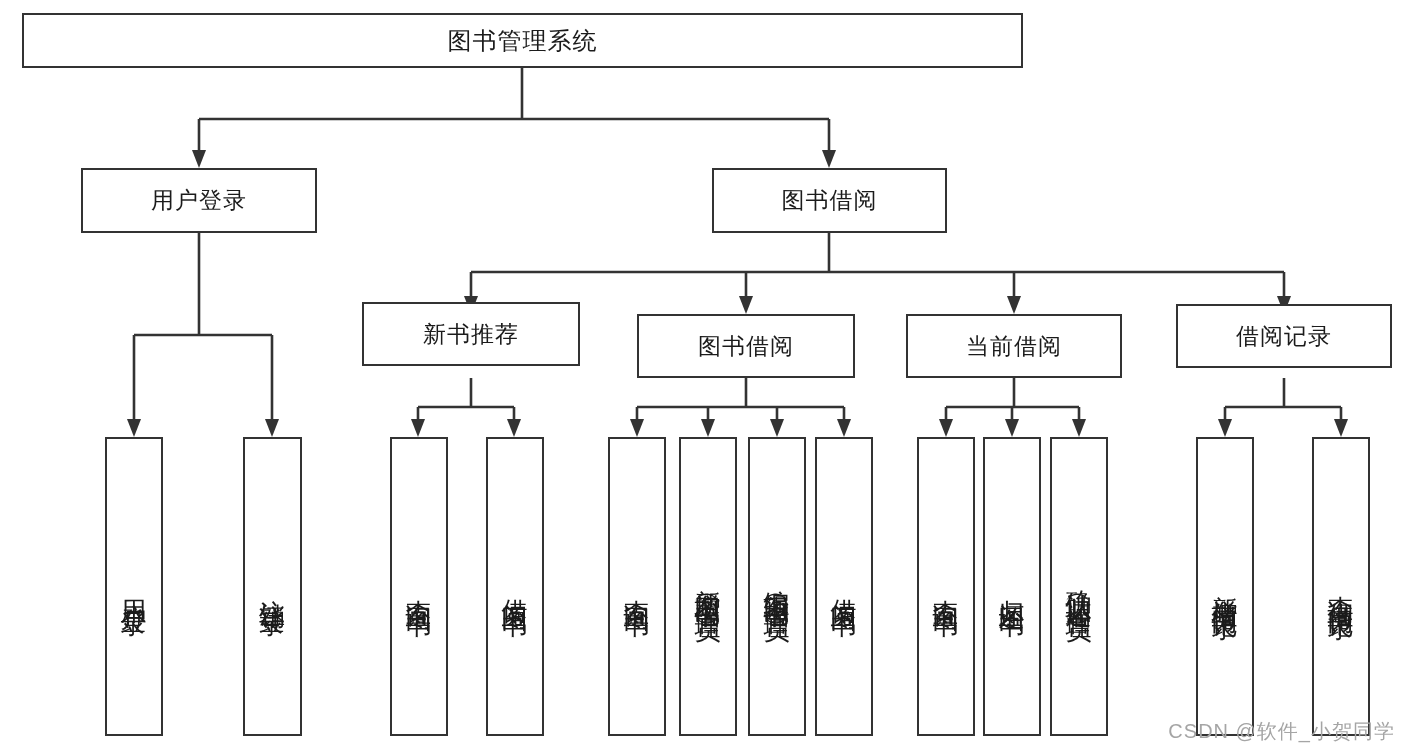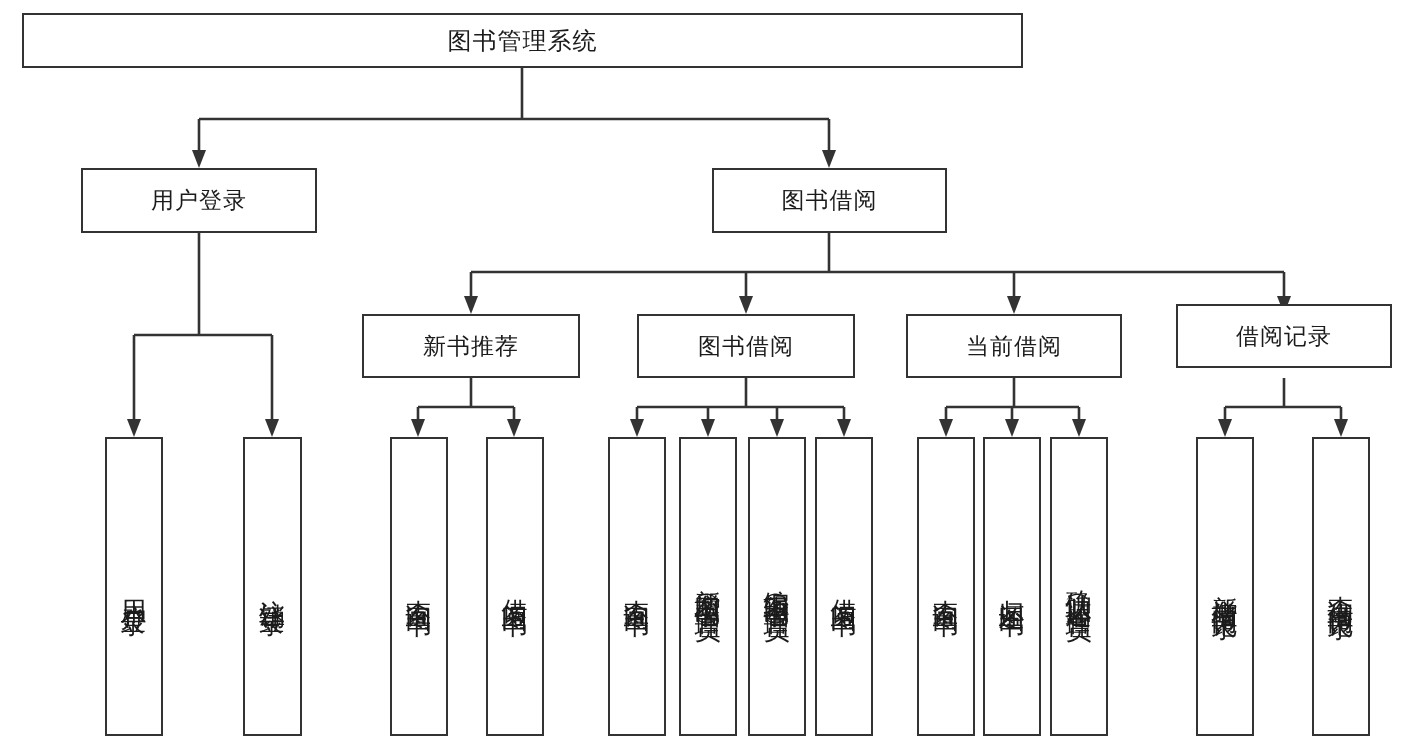--- a/index.html
+++ b/index.html
@@ -122,21 +122,21 @@
     <span class="lbl">图书借阅</span>
   </div>
 
   <div class="node v" style="left:105px; top:437px; width:58px; height:299px">
     <span class="lbl">用户登录</span>
   </div>
   <div class="node v" style="left:243px; top:437px; width:59px; height:299px">
     <span class="lbl">注销登录</span>
   </div>
 
-  <div class="node" style="left:362px; top:314px; width:218px; height:64px">
+  <div class="node" style="left:362px; top:302px; width:218px; height:64px">
     <span class="lbl">新书推荐</span>
   </div>
   <div class="node" style="left:637px; top:314px; width:218px; height:64px">
     <span class="lbl">图书借阅</span>
   </div>
   <div class="node" style="left:906px; top:314px; width:216px; height:64px">
     <span class="lbl">当前借阅</span>
   </div>
   <div class="node" style="left:1176px; top:304px; width:216px; height:64px">
     <span class="lbl">借阅记录</span>
@@ -172,13 +172,14 @@
     <span class="lbl">确认归还（管理员）</span>
   </div>
 
   <div class="node v" style="left:1196px; top:437px; width:58px; height:299px">
     <span class="lbl">新增借阅记录</span>
   </div>
   <div class="node v" style="left:1312px; top:437px; width:58px; height:299px">
     <span class="lbl">查询借阅记录</span>
   </div>
 
+  <div class="watermark">CSDN @软件_小贺同学</div>
 </div>
 
 </body></html>

